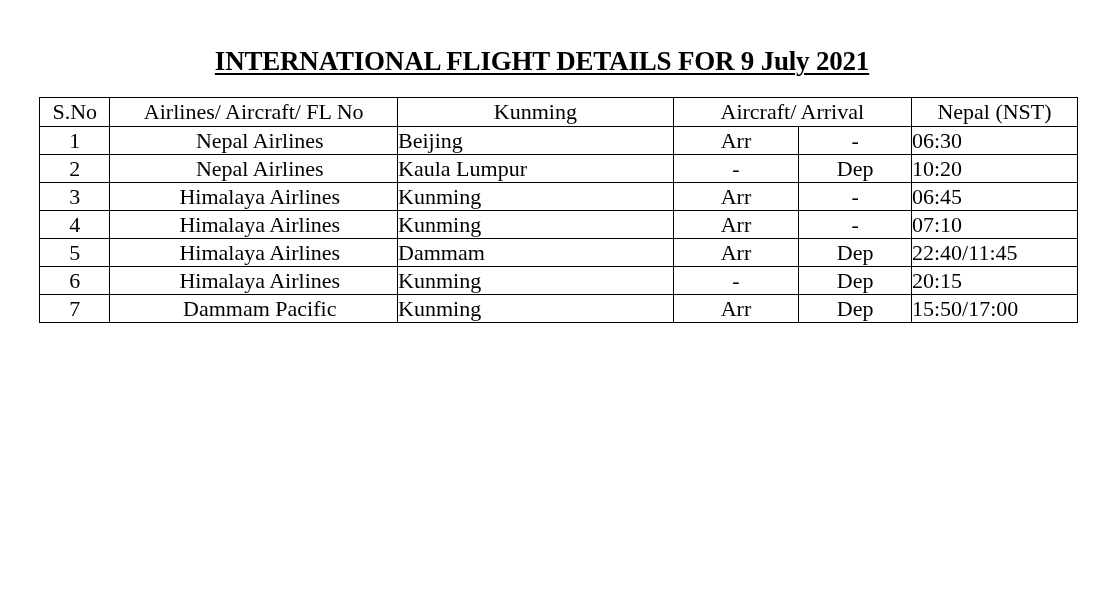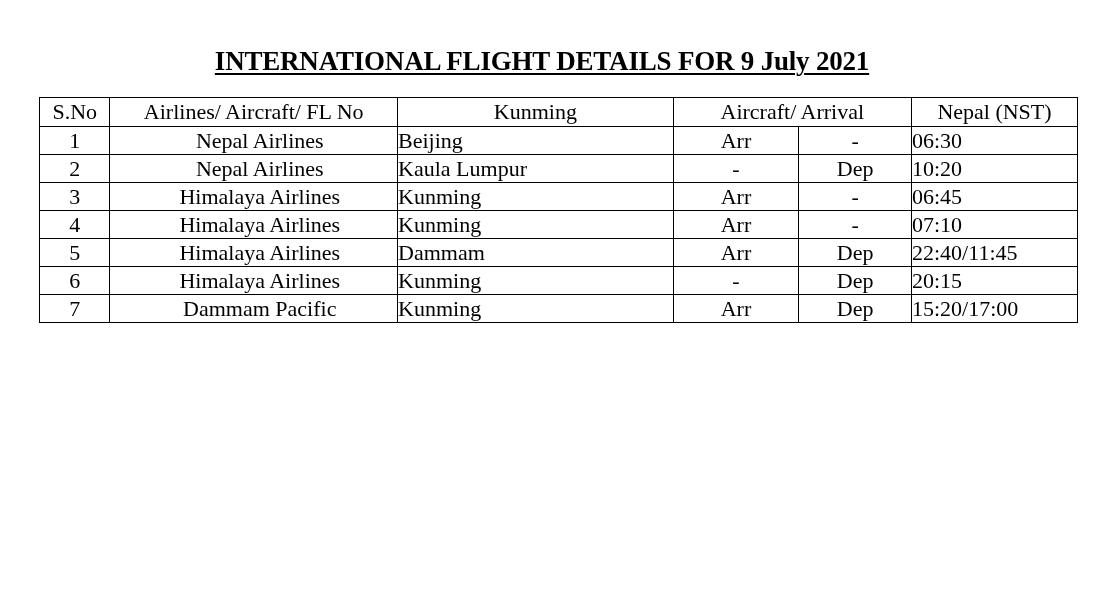--- a/index.html
+++ b/index.html
@@ -136,16 +136,16 @@
       <td class="c-arr">-</td>
       <td class="c-dep">Dep</td>
       <td class="c-time">20:15</td>
     </tr>
     <tr>
       <td class="c-sno">7</td>
       <td class="c-airline">Dammam Pacific</td>
       <td class="c-sector">Kunming</td>
       <td class="c-arr">Arr</td>
       <td class="c-dep">Dep</td>
-      <td class="c-time">15:20/17:00</td>
+      <td class="c-time">15:50/17:00</td>
     </tr>
   </tbody>
 </table>
 
 </body></html>

